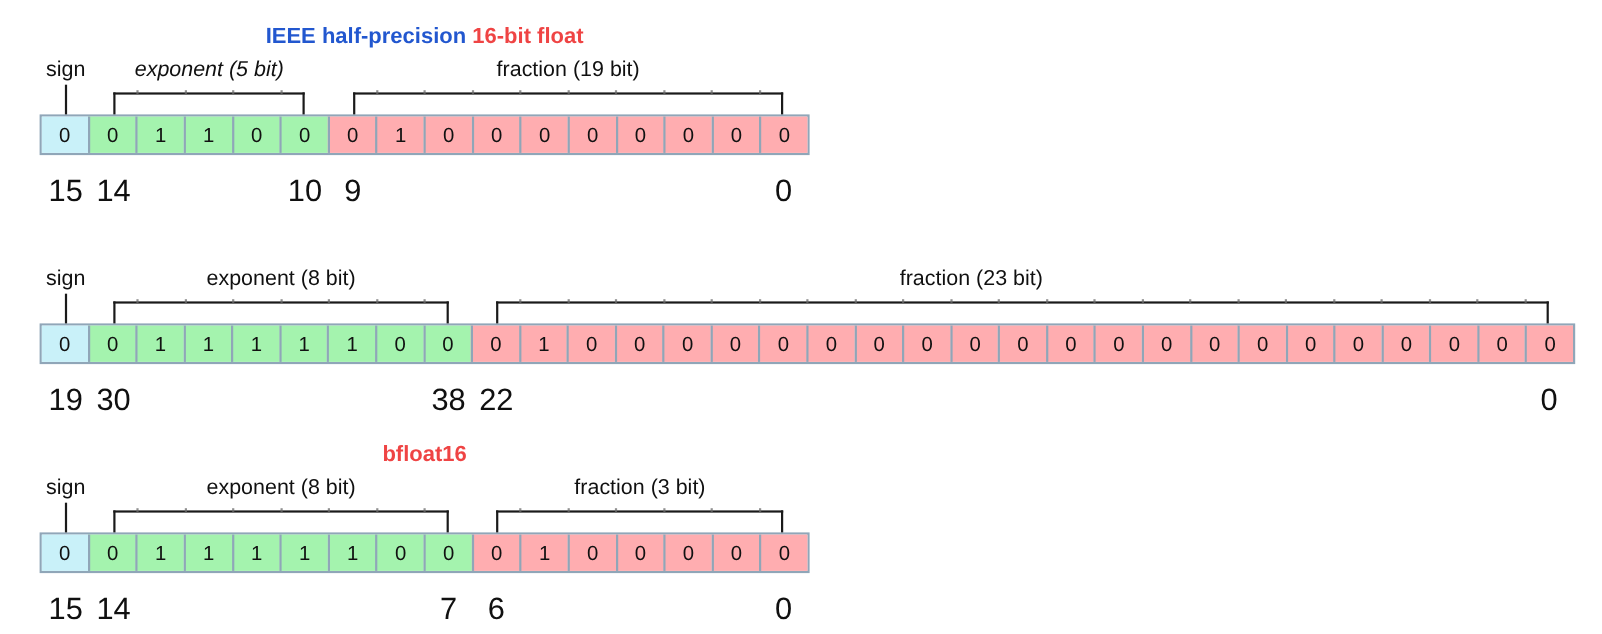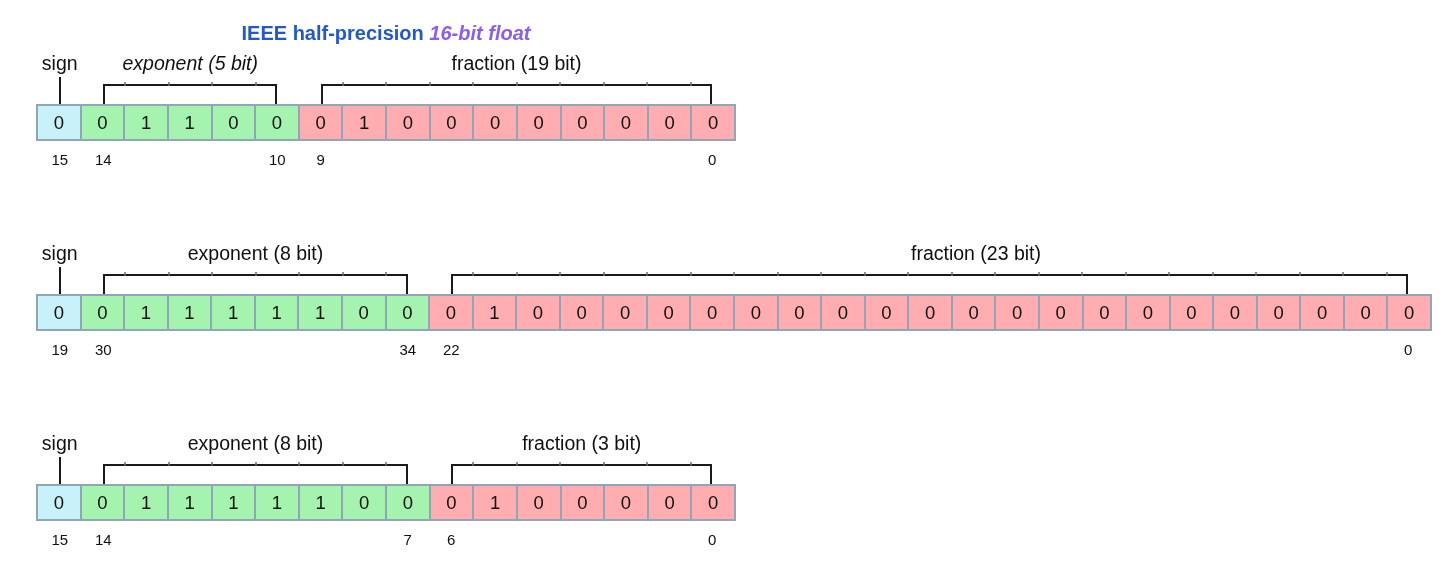--- a/index.html
+++ b/index.html
@@ -25,21 +25,21 @@
     position: absolute;
     top: 0;
     height: 26px;
     line-height: 26px;
     text-align: center;
     font-size: 20px;
     font-weight: bold;
     white-space: nowrap;
   }
   .title .accent { color: var(--accent, #2257cf); margin-right: 0.28em; }
-  .title .rest { color: #8b5cf6; font-style: italic; }
+  .title .rest { color: #ef4444; }
   .field-label {
     position: absolute;
     top: 31px;
     height: 24px;
     line-height: 24px;
     font-size: 19.5px;
     transform: translateX(-50%);
     white-space: nowrap;
   }
   .sign-line {
@@ -77,24 +77,24 @@
     display: flex;
     align-items: center;
     justify-content: center;
     font-size: 18.5px;
     color: #111111;
     border-left: 2px solid var(--border, #90a6b8);
   }
   .cell:first-child { border-left: none; }
   .bit-index {
     position: absolute;
-    top: 127px;
+    top: 141px;
     height: 26px;
     line-height: 26px;
-    font-size: 15px;
+    font-size: 28px;
     transform: translateX(-50%);
     white-space: nowrap;
   }
 </style>
 </head>
 <body>
 
 <div class="canvas">
   <section class="diagram" style="top: 20px;">
       <div class="title" style="left: 38px; width: 696px;"><span class="accent">IEEE half-precision</span><span class="rest">16-bit float</span></div>
@@ -183,21 +183,21 @@
       <div class="field-label" style="left: 255.5px;">exponent (8 bit)</div>
       <div class="bracket" style="left: 103.25px; width: 304.5px;">
         <div class="tick" style="left: 18.75px;"></div>
         <div class="tick" style="left: 62.25px;"></div>
         <div class="tick" style="left: 105.75px;"></div>
         <div class="tick" style="left: 149.25px;"></div>
         <div class="tick" style="left: 192.75px;"></div>
         <div class="tick" style="left: 236.25px;"></div>
         <div class="tick" style="left: 279.75px;"></div>
       </div>
-      <div class="field-label" style="left: 976px;">fraction (23 bit)</div>
+      <div class="field-label" style="left: 883px;">fraction (23 bit)</div>
       <div class="bracket" style="left: 451.25px; width: 957px;">
         <div class="tick" style="left: 18.75px;"></div>
         <div class="tick" style="left: 62.25px;"></div>
         <div class="tick" style="left: 105.75px;"></div>
         <div class="tick" style="left: 149.25px;"></div>
         <div class="tick" style="left: 192.75px;"></div>
         <div class="tick" style="left: 236.25px;"></div>
         <div class="tick" style="left: 279.75px;"></div>
         <div class="tick" style="left: 323.25px;"></div>
         <div class="tick" style="left: 366.75px;"></div>
@@ -210,25 +210,26 @@
         <div class="tick" style="left: 671.25px;"></div>
         <div class="tick" style="left: 714.75px;"></div>
         <div class="tick" style="left: 758.25px;"></div>
         <div class="tick" style="left: 801.75px;"></div>
         <div class="tick" style="left: 845.25px;"></div>
         <div class="tick" style="left: 888.75px;"></div>
         <div class="tick" style="left: 932.25px;"></div>
       </div>
       <div class="bit-index" style="left: 59.75px;">19</div>
       <div class="bit-index" style="left: 103.25px;">30</div>
-      <div class="bit-index" style="left: 407.75px;">34</div>
+      <div class="bit-index" style="left: 407.75px;">38</div>
       <div class="bit-index" style="left: 451.25px;">22</div>
       <div class="bit-index" style="left: 1408.25px;">0</div>
     </section>
   <section class="diagram" style="top: 400px;">
+      <div class="title" style="left: 38px; width: 696px;"><span class="rest">bfloat16</span></div>
       <div class="cells" style="left: 36px; width: 700px;">
         <div class="cell" style="background: rgb(201, 241, 249);">0</div>
         <div class="cell" style="background: rgb(164, 243, 174);">0</div>
         <div class="cell" style="background: rgb(164, 243, 174);">1</div>
         <div class="cell" style="background: rgb(164, 243, 174);">1</div>
         <div class="cell" style="background: rgb(164, 243, 174);">1</div>
         <div class="cell" style="background: rgb(164, 243, 174);">1</div>
         <div class="cell" style="background: rgb(164, 243, 174);">1</div>
         <div class="cell" style="background: rgb(164, 243, 174);">0</div>
         <div class="cell" style="background: rgb(164, 243, 174);">0</div>

